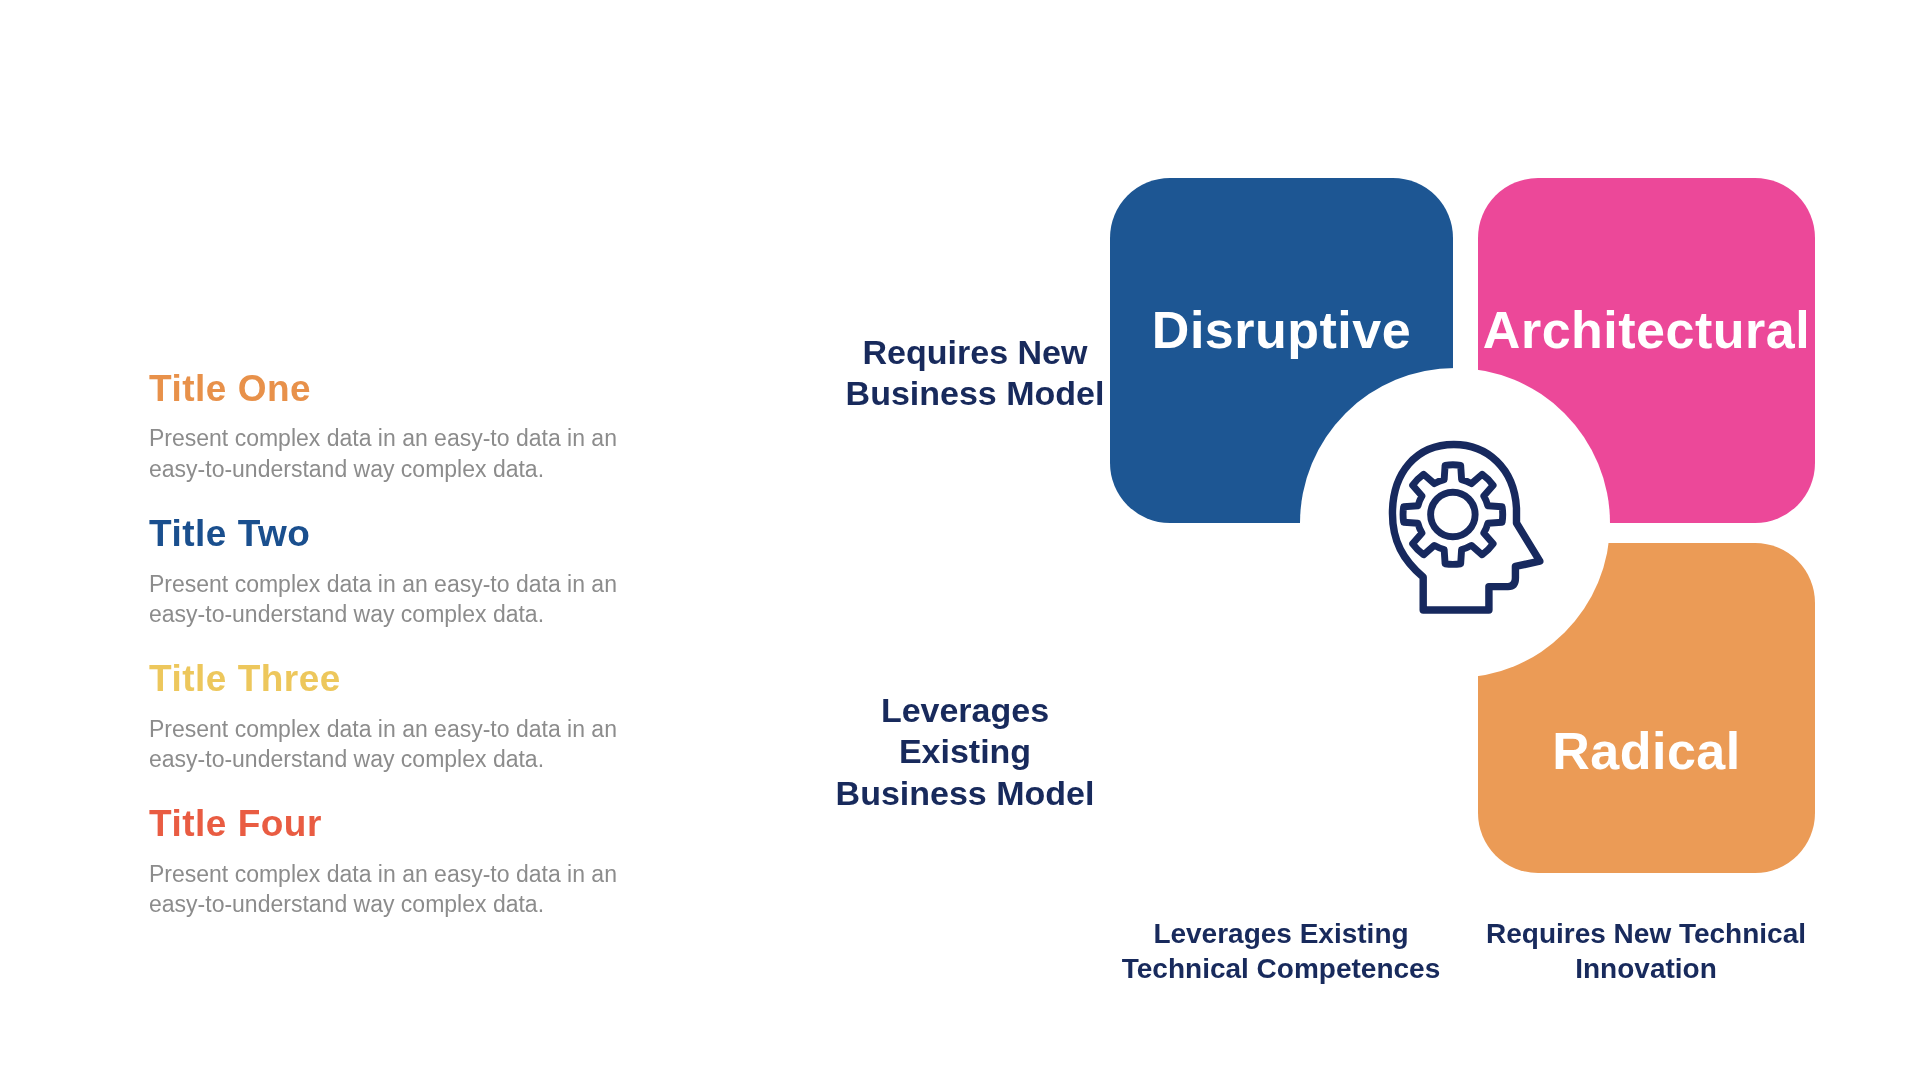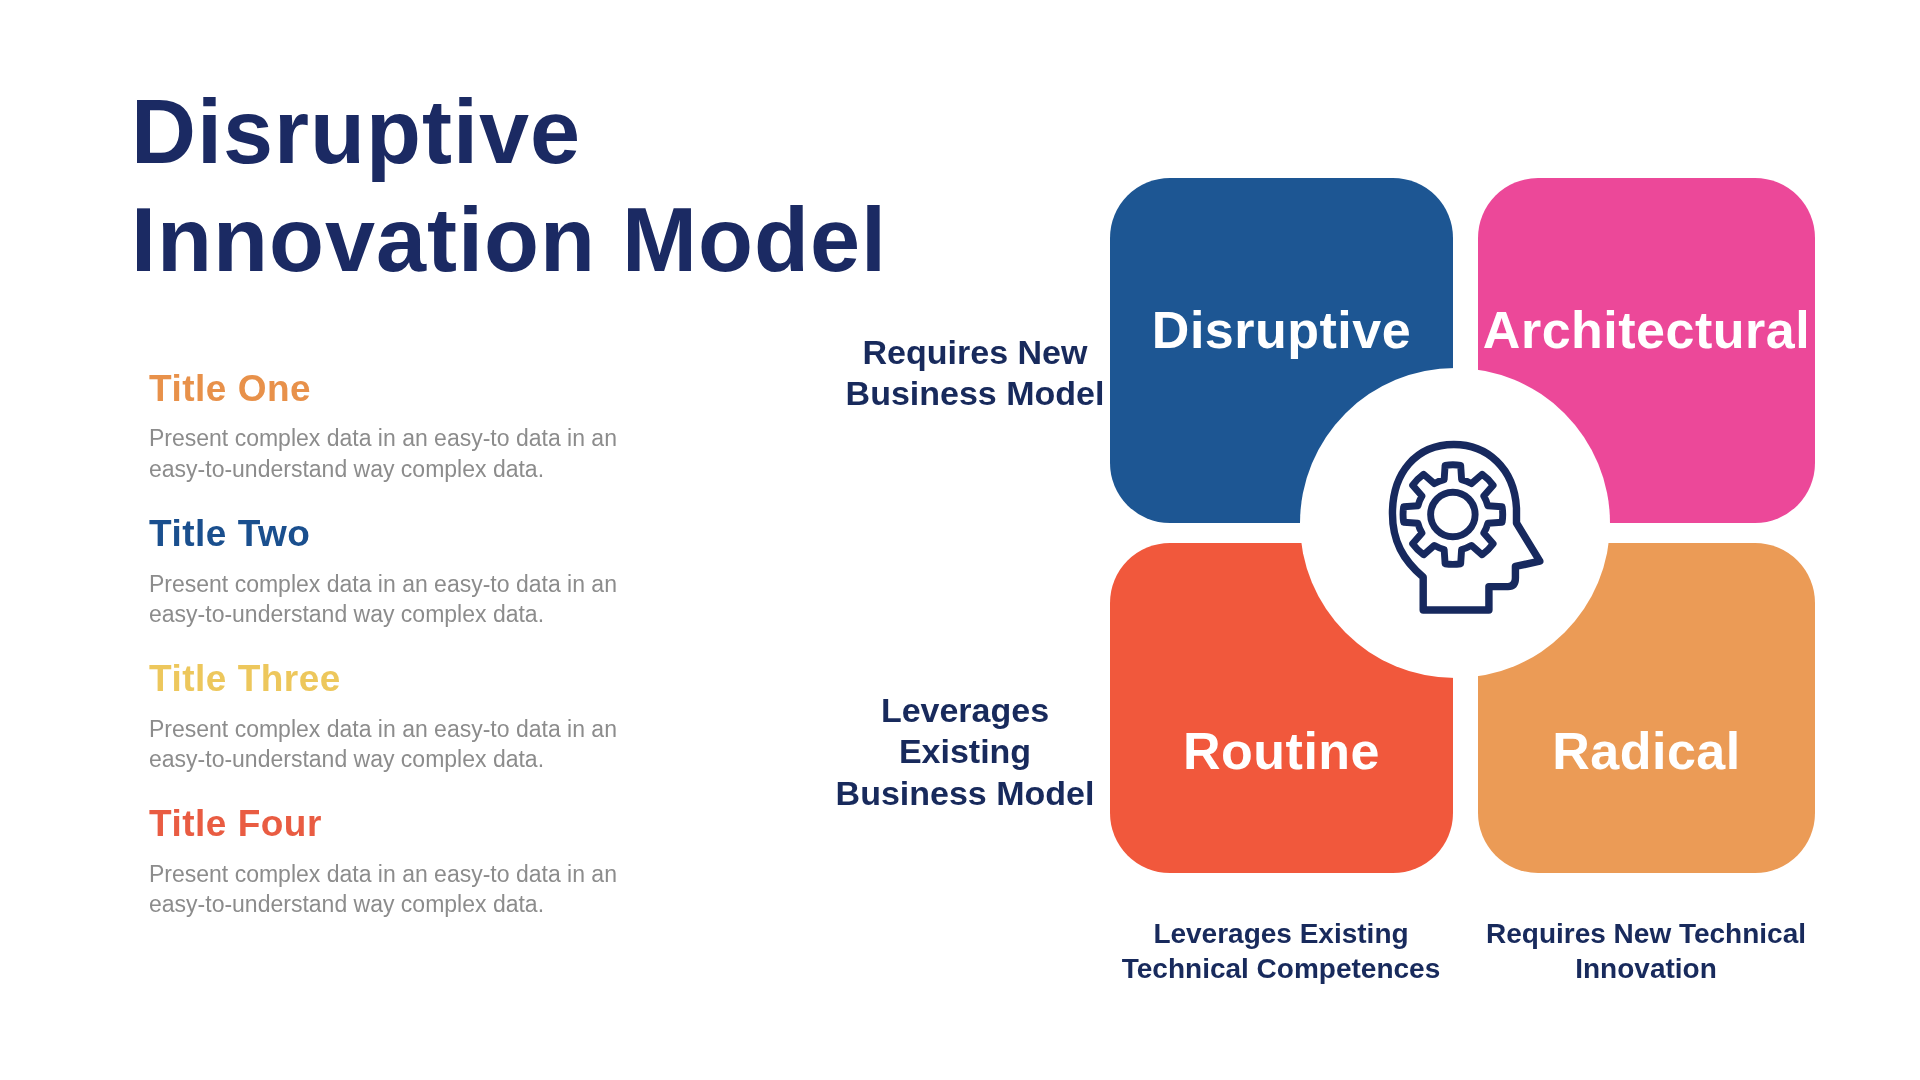--- a/index.html
+++ b/index.html
@@ -55,21 +55,20 @@
   .row-label-bottom { left:820px; top:690px; }
   .col-label { width:460px; font-size:28px; line-height:1.25; }
   .col-label-left  { left:1051px; top:916px; }
   .col-label-right { left:1416px; top:916px; }
 </style>
 </head>
 <body>
 
 <div class="slide">
 
-  <h1 class="main-title">Disruptive Innovation Model</h1>
 
   <div class="sections">
     <div class="section">
       <div class="section-title c-one">Title One</div>
       <div class="section-body">Present complex data in an easy-to data in an easy-to-understand way complex data.</div>
     </div>
     <div class="section">
       <div class="section-title c-two">Title Two</div>
       <div class="section-body">Present complex data in an easy-to data in an easy-to-understand way complex data.</div>
     </div>
@@ -81,23 +80,20 @@
       <div class="section-title c-four">Title Four</div>
       <div class="section-body">Present complex data in an easy-to data in an easy-to-understand way complex data.</div>
     </div>
   </div>
 
   <div class="quad quad-disruptive quad-top">
     <div class="quad-label">Disruptive</div>
   </div>
   <div class="quad quad-architectural quad-top">
     <div class="quad-label">Architectural</div>
-  </div>
-  <div class="quad quad-routine quad-bottom">
-    <div class="quad-label">Routine</div>
   </div>
   <div class="quad quad-radical quad-bottom">
     <div class="quad-label">Radical</div>
   </div>
 
   <div class="center-circle">
     <svg viewBox="0 0 200 200" fill="none" stroke="#17295E" stroke-width="7" stroke-linejoin="round" stroke-linecap="round">
 
       <path d="M 70 182 L 132 182 L 132 160 L 150 160 Q 157 160 157 152 L 157 141 L 180 136 L 158 100 L 158 86 C 156 48 130 26 99 26 C 63 26 41 53 41 91 C 41 117 51 135 70 151 Z"></path>
 

